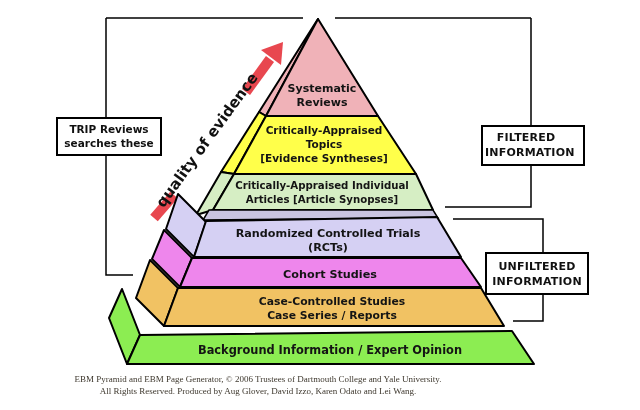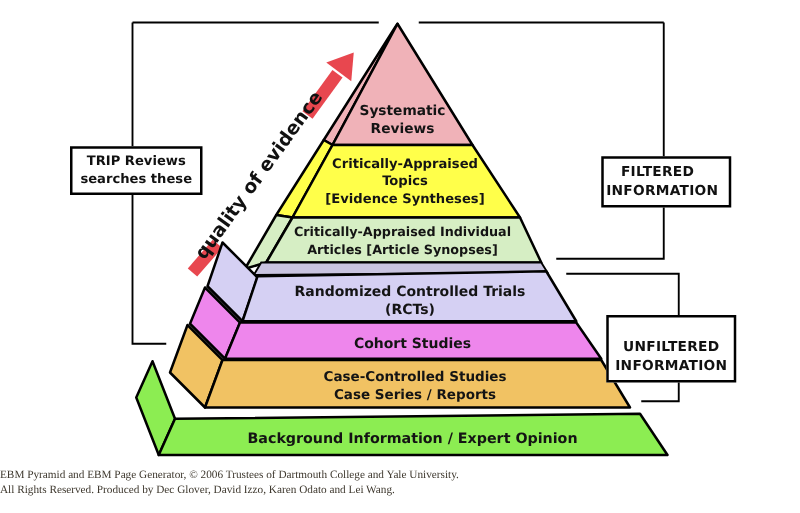--- a/index.html
+++ b/index.html
@@ -10,23 +10,23 @@
   text.lbl{font-family:"DejaVu Sans","Liberation Sans",sans-serif;font-weight:bold;fill:#141414;
            text-anchor:middle;}
   text.rot{font-family:"DejaVu Sans","Liberation Sans",sans-serif;font-weight:bold;fill:#111;
            text-anchor:middle;font-size:15px;}
   
   .anno{position:absolute;background:#ffffff;border:2px solid #000;text-align:center;
         font-weight:bold;color:#111;box-sizing:border-box;}
   .anno .ln{display:block;}
   .trip{left:56px;top:117px;width:106px;padding:3px 2px 4px 2px;font-size:10.5px;line-height:14px;}
   .filtered{left:481px;top:125px;width:104px;padding:3px 16px 4px 2px;font-size:11px;line-height:15px;letter-spacing:.2px;}
-  .unfiltered{left:485px;top:252px;width:104px;padding:16px 2px 4px 2px;font-size:11px;line-height:15px;letter-spacing:.2px;}
+  .unfiltered{left:485px;top:252px;width:104px;padding:5px 2px 4px 2px;font-size:11px;line-height:15px;letter-spacing:.2px;}
   
-  .footer{position:absolute;left:0;top:373px;width:516px;text-align:left;
+  .footer{position:absolute;left:0;top:373px;width:516px;text-align:center;
           font-family:"Liberation Serif","DejaVu Serif",serif;font-size:9px;line-height:12px;color:#3e382e;}
 </style>
 </head>
 <body>
 
 <div class="stage">
 
   <svg width="640" height="410" viewBox="0 0 640 410">
 
     <g stroke="#000" stroke-width="1.5" fill="none">
@@ -106,16 +106,16 @@
     <span class="ln">INFORMATION</span>
   </div>
 
   <div class="anno unfiltered">
     <span class="ln">UNFILTERED</span>
     <span class="ln">INFORMATION</span>
   </div>
 
   <div class="footer">
     <div>EBM Pyramid and EBM Page Generator, © 2006 Trustees of Dartmouth College and Yale University.</div>
-    <div>All Rights Reserved. Produced by Dec Glover, David Izzo, Karen Odato and Lei Wang.</div>
+    <div>All Rights Reserved. Produced by Aug Glover, David Izzo, Karen Odato and Lei Wang.</div>
   </div>
 
 </div>
 
 </body></html>

